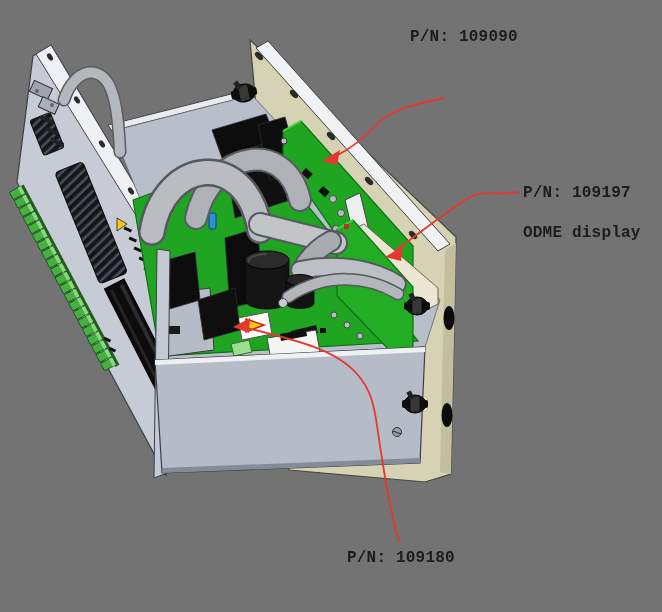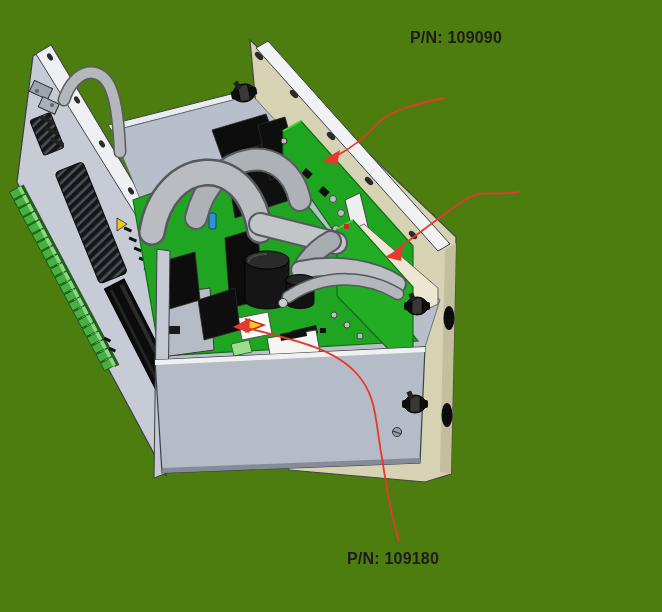--- a/index.html
+++ b/index.html
@@ -1,17 +1,17 @@
 <!DOCTYPE html>
 <html><head>
 <meta charset="utf-8">
 <style>
   html,body{margin:0;padding:0;background:#ffffff;}
-  #stage{position:relative;width:662px;height:612px;background:#4d7c0f;overflow:hidden;
-         font-family:Liberation Sans, sans-serif;}
+  #stage{position:relative;width:662px;height:612px;background:#737373;overflow:hidden;
+         font-family:Liberation Mono, monospace;}
   #device-svg{position:absolute;left:0;top:0;}
   .callout{position:absolute;display:flex;flex-direction:column;gap:21px;white-space:nowrap;}
   .callout .pn,.callout .pname{font-weight:bold;font-size:16px;line-height:19px;
          color:#1c1c1c;letter-spacing:.2px;}
   #callout-computer{left:410px;top:28px;}
   #callout-display{left:523px;top:184px;}
   #callout-psu{left:347px;top:549px;gap:30px;}
 </style>
 </head>
 <body>
@@ -244,18 +244,20 @@
     <polygon points="322,161 340,150 337,165"></polygon>
     <polygon points="385,257 403,246 401,261"></polygon>
     <polygon points="233,327 250,318 249,333"></polygon>
   </g>
 </svg>
 
   <div class="callout" id="callout-computer">
     <div class="pn">P/N: 109090</div>
   </div>
   <div class="callout" id="callout-display">
+    <div class="pn">P/N: 109197</div>
+    <div class="pname">ODME display</div>
   </div>
   <div class="callout" id="callout-psu">
     <div class="pn">P/N: 109180</div>
   </div>
 
 </div>
 
 </body></html>

